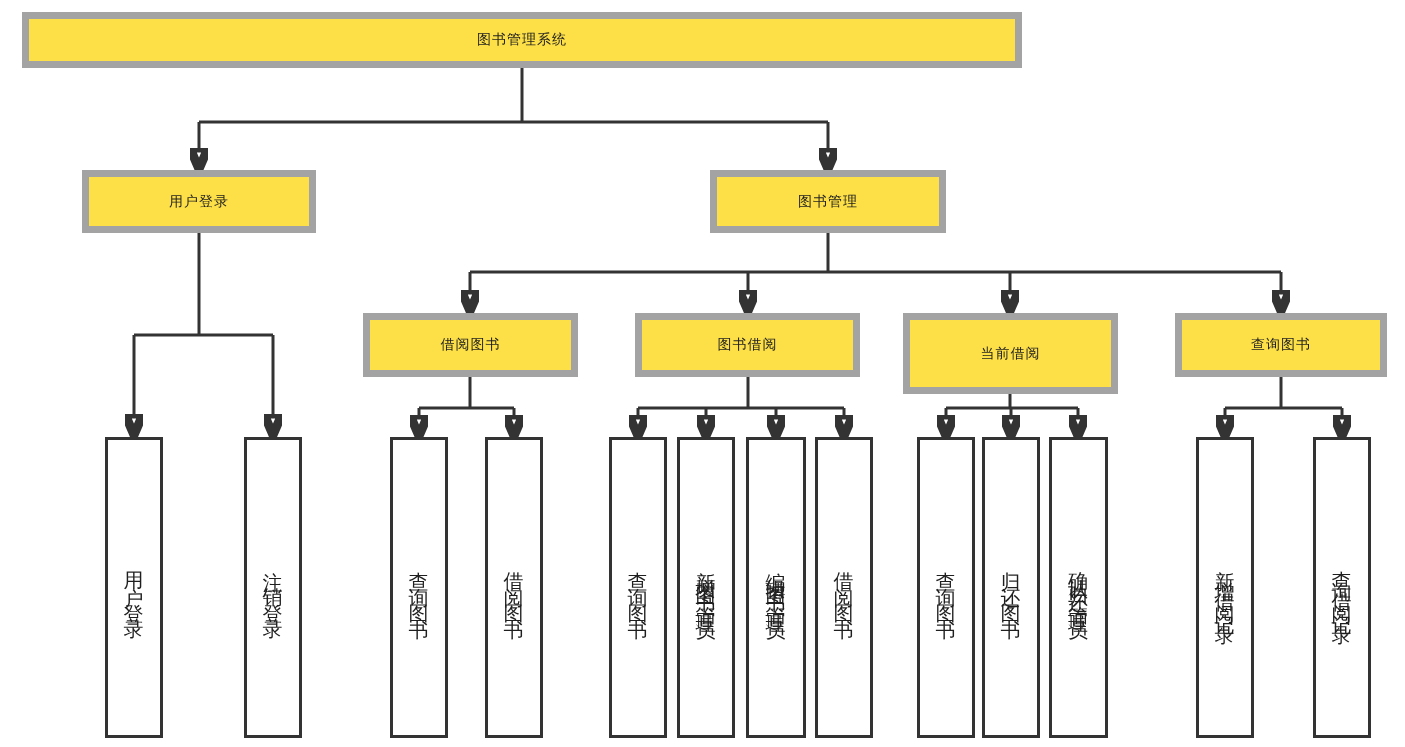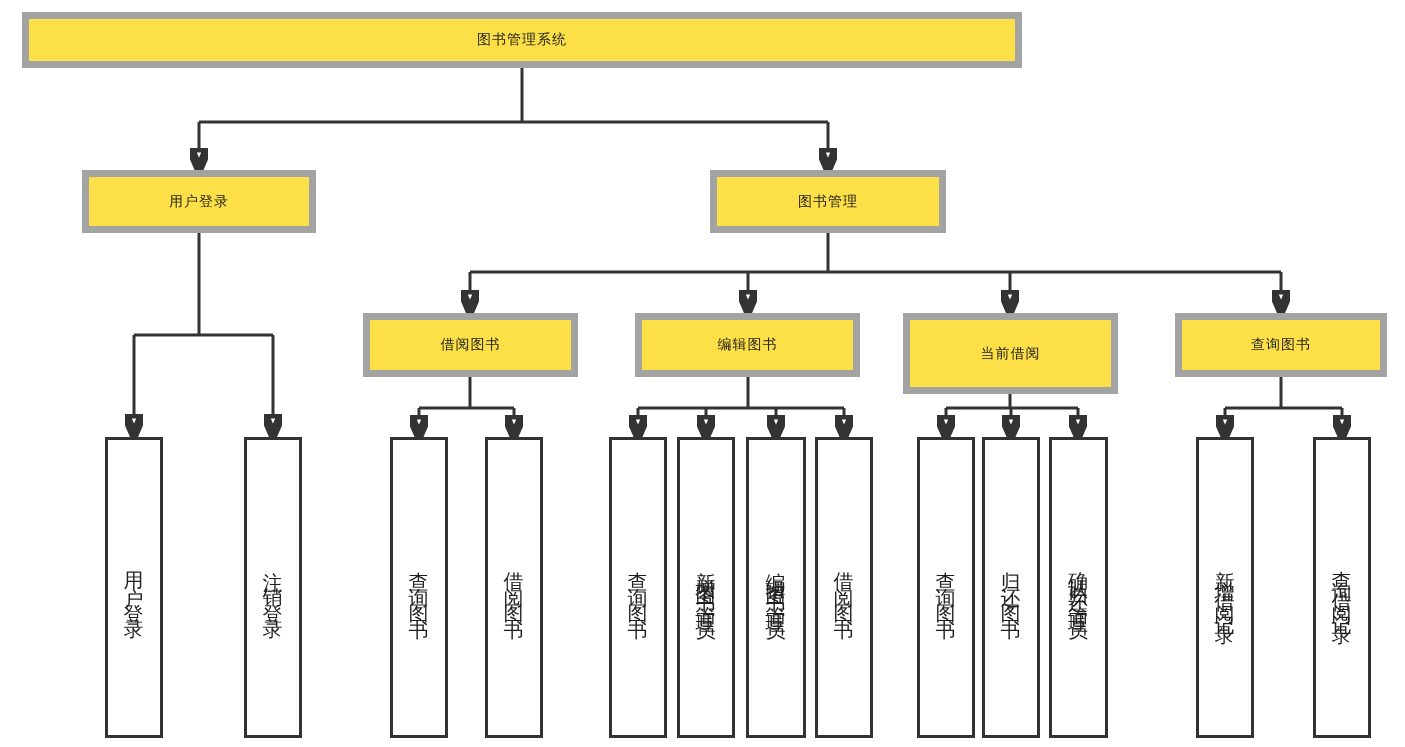--- a/index.html
+++ b/index.html
@@ -102,21 +102,21 @@
     <path d="M1225 408 V415" marker-end="url(#arrow)"></path>
     <path d="M1342 408 V415" marker-end="url(#arrow)"></path>
   </svg>
 
   <div class="hnode" style="left:22px;top:12px;width:1000px;height:56px;">图书管理系统</div>
 
   <div class="hnode" style="left:82px;top:170px;width:234px;height:63px;">用户登录</div>
   <div class="hnode" style="left:710px;top:170px;width:236px;height:63px;">图书管理</div>
 
   <div class="hnode" style="left:363px;top:313px;width:215px;height:64px;">借阅图书</div>
-  <div class="hnode" style="left:635px;top:313px;width:225px;height:64px;">编辑图书</div>
+  <div class="hnode" style="left:635px;top:313px;width:225px;height:64px;">图书借阅</div>
   <div class="hnode" style="left:903px;top:313px;width:215px;height:81px;">当前借阅</div>
   <div class="hnode" style="left:1175px;top:313px;width:212px;height:64px;">查询图书</div>
 
   <div class="vnode sp-wide" style="left:105px;">
     <span>用户登录</span>
   </div>
   <div class="vnode sp-wide" style="left:244px;">
     <span>注销登录</span>
   </div>
 

